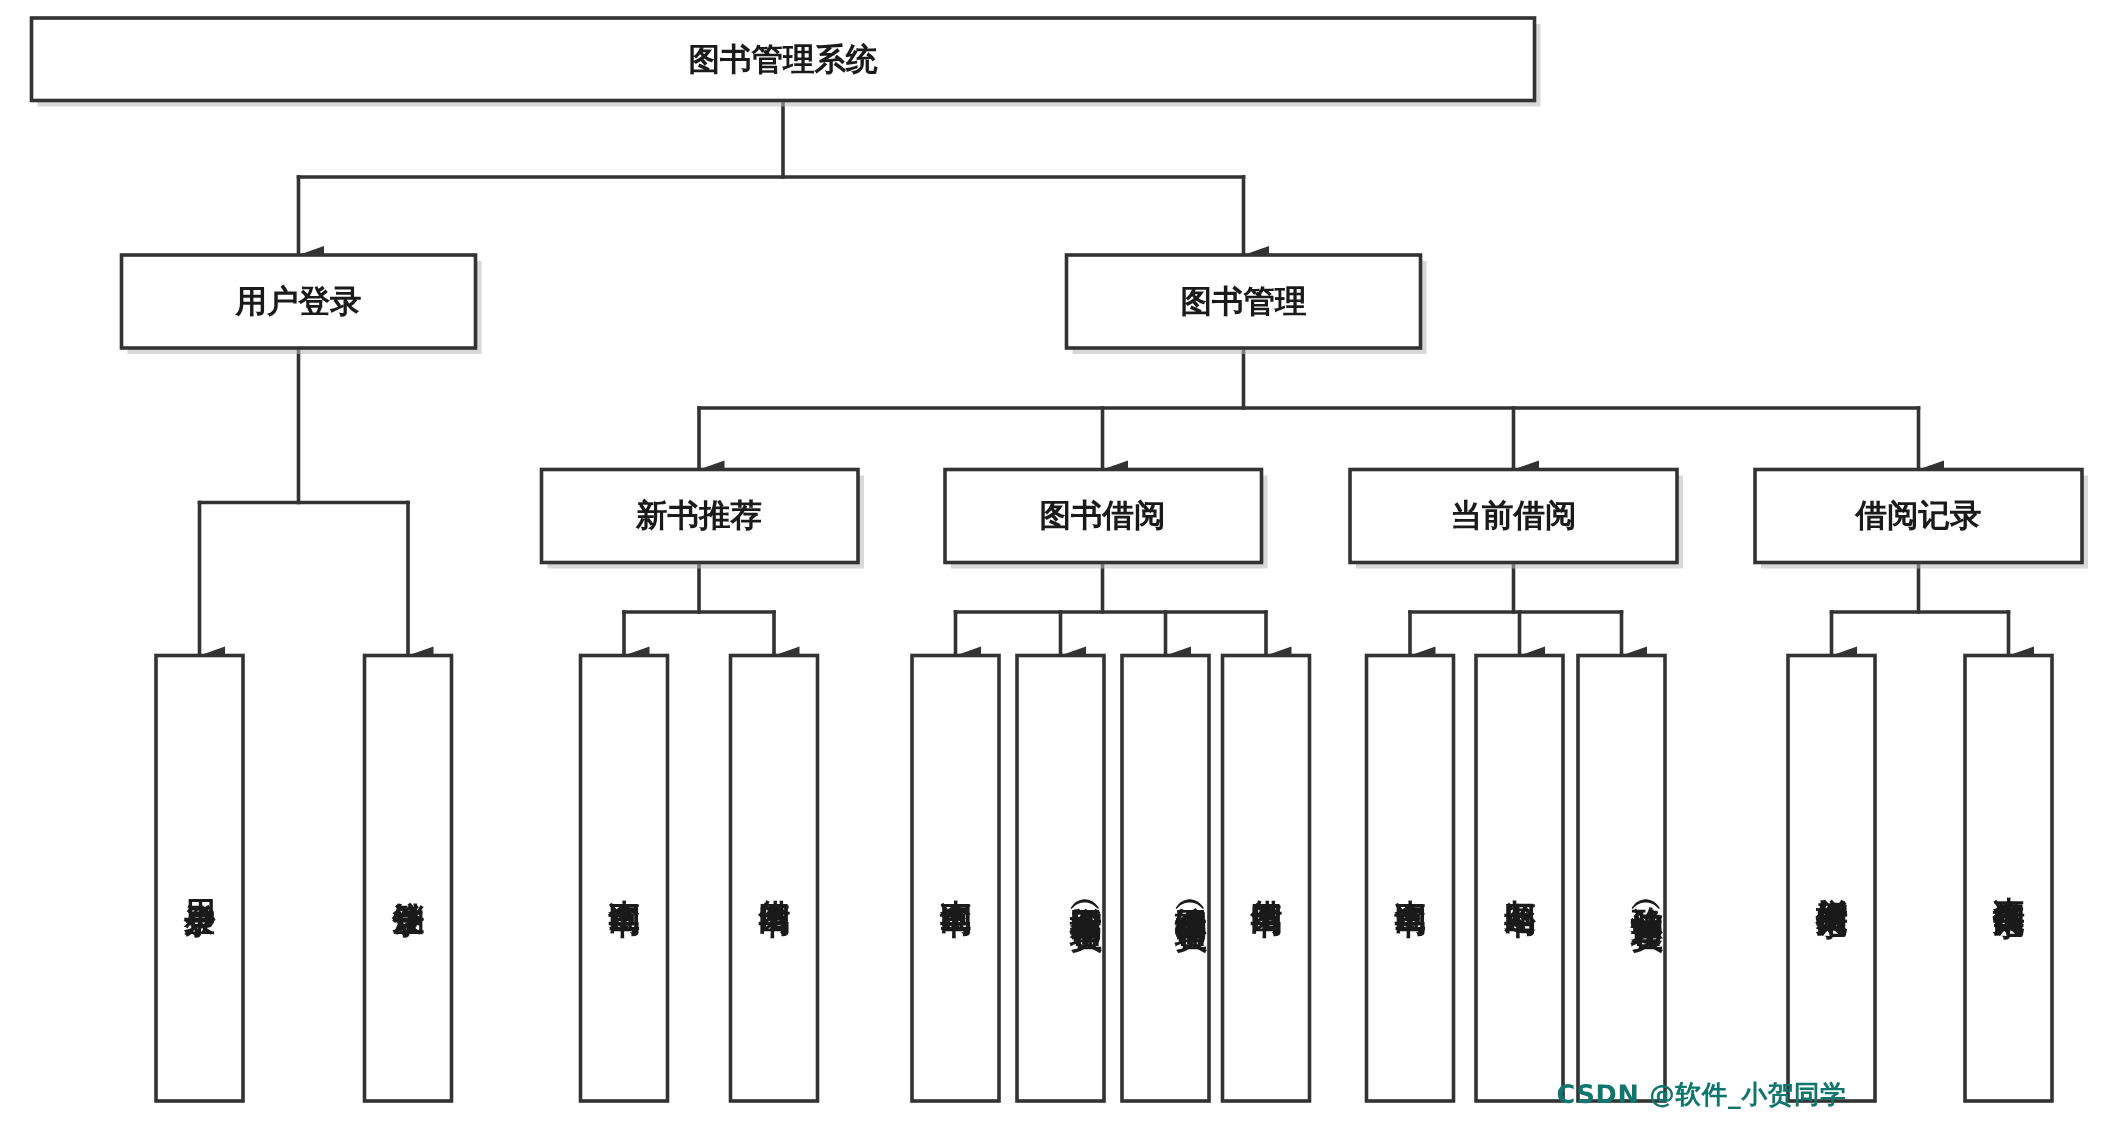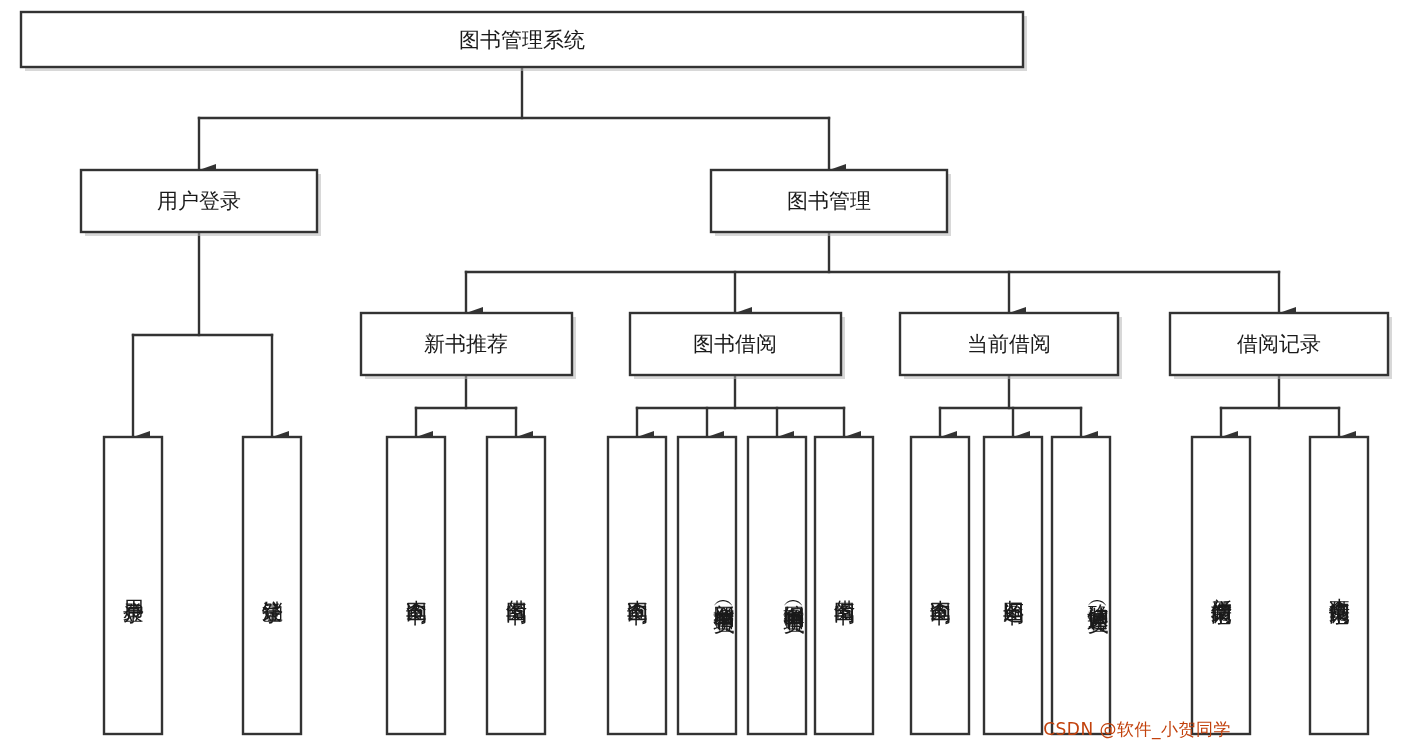--- a/index.html
+++ b/index.html
@@ -11,20 +11,21 @@
     width: 1405px;
     height: 747px;
     font-family: "DejaVu Sans", "Liberation Sans", sans-serif;
     overflow: hidden;
     position: relative;
   }
   #diagram-root {
     position: relative;
     width: 1241px;
     height: 747px;
+    font-weight: bold;
   }
   svg#flow {
     position: absolute;
     top: 0;
     left: 0;
     width: 1405px;
     height: 747px;
     display: block;
   }
   .node-box {
@@ -68,21 +69,21 @@
     color: #1a1a1a;
     pointer-events: none;
     white-space: pre;
   }
   #watermark {
     position: absolute;
     right: 10px;
     bottom: 6px;
     font-family: "DejaVu Sans", "Liberation Sans", sans-serif;
     font-size: 17px;
-    color: #c2410c;
+    color: #0f766e;
     letter-spacing: 0.5px;
     white-space: nowrap;
   }
 </style>
 </head>
 <body>
 
 <div id="diagram-root">
 
   <svg id="flow" viewBox="0 0 1405 747">

